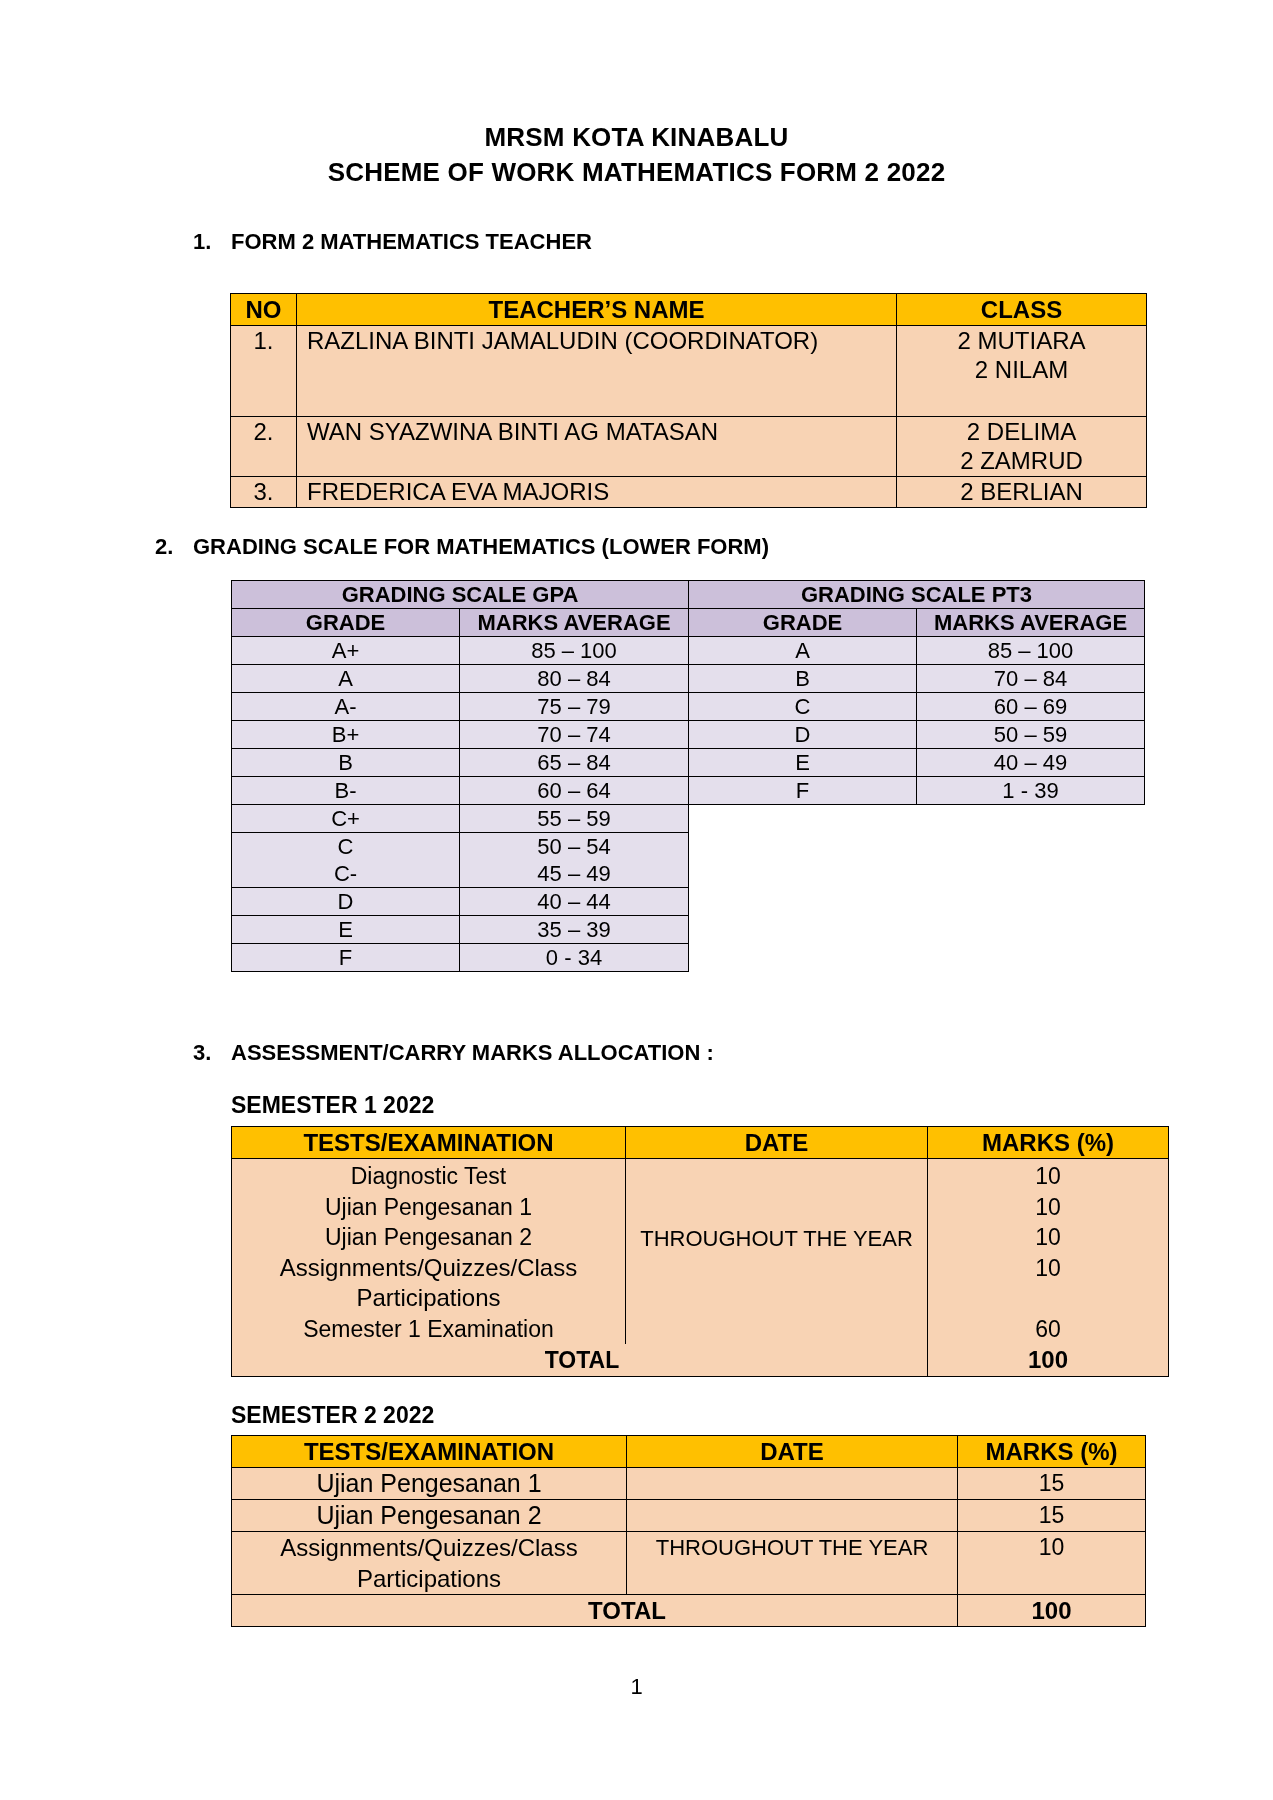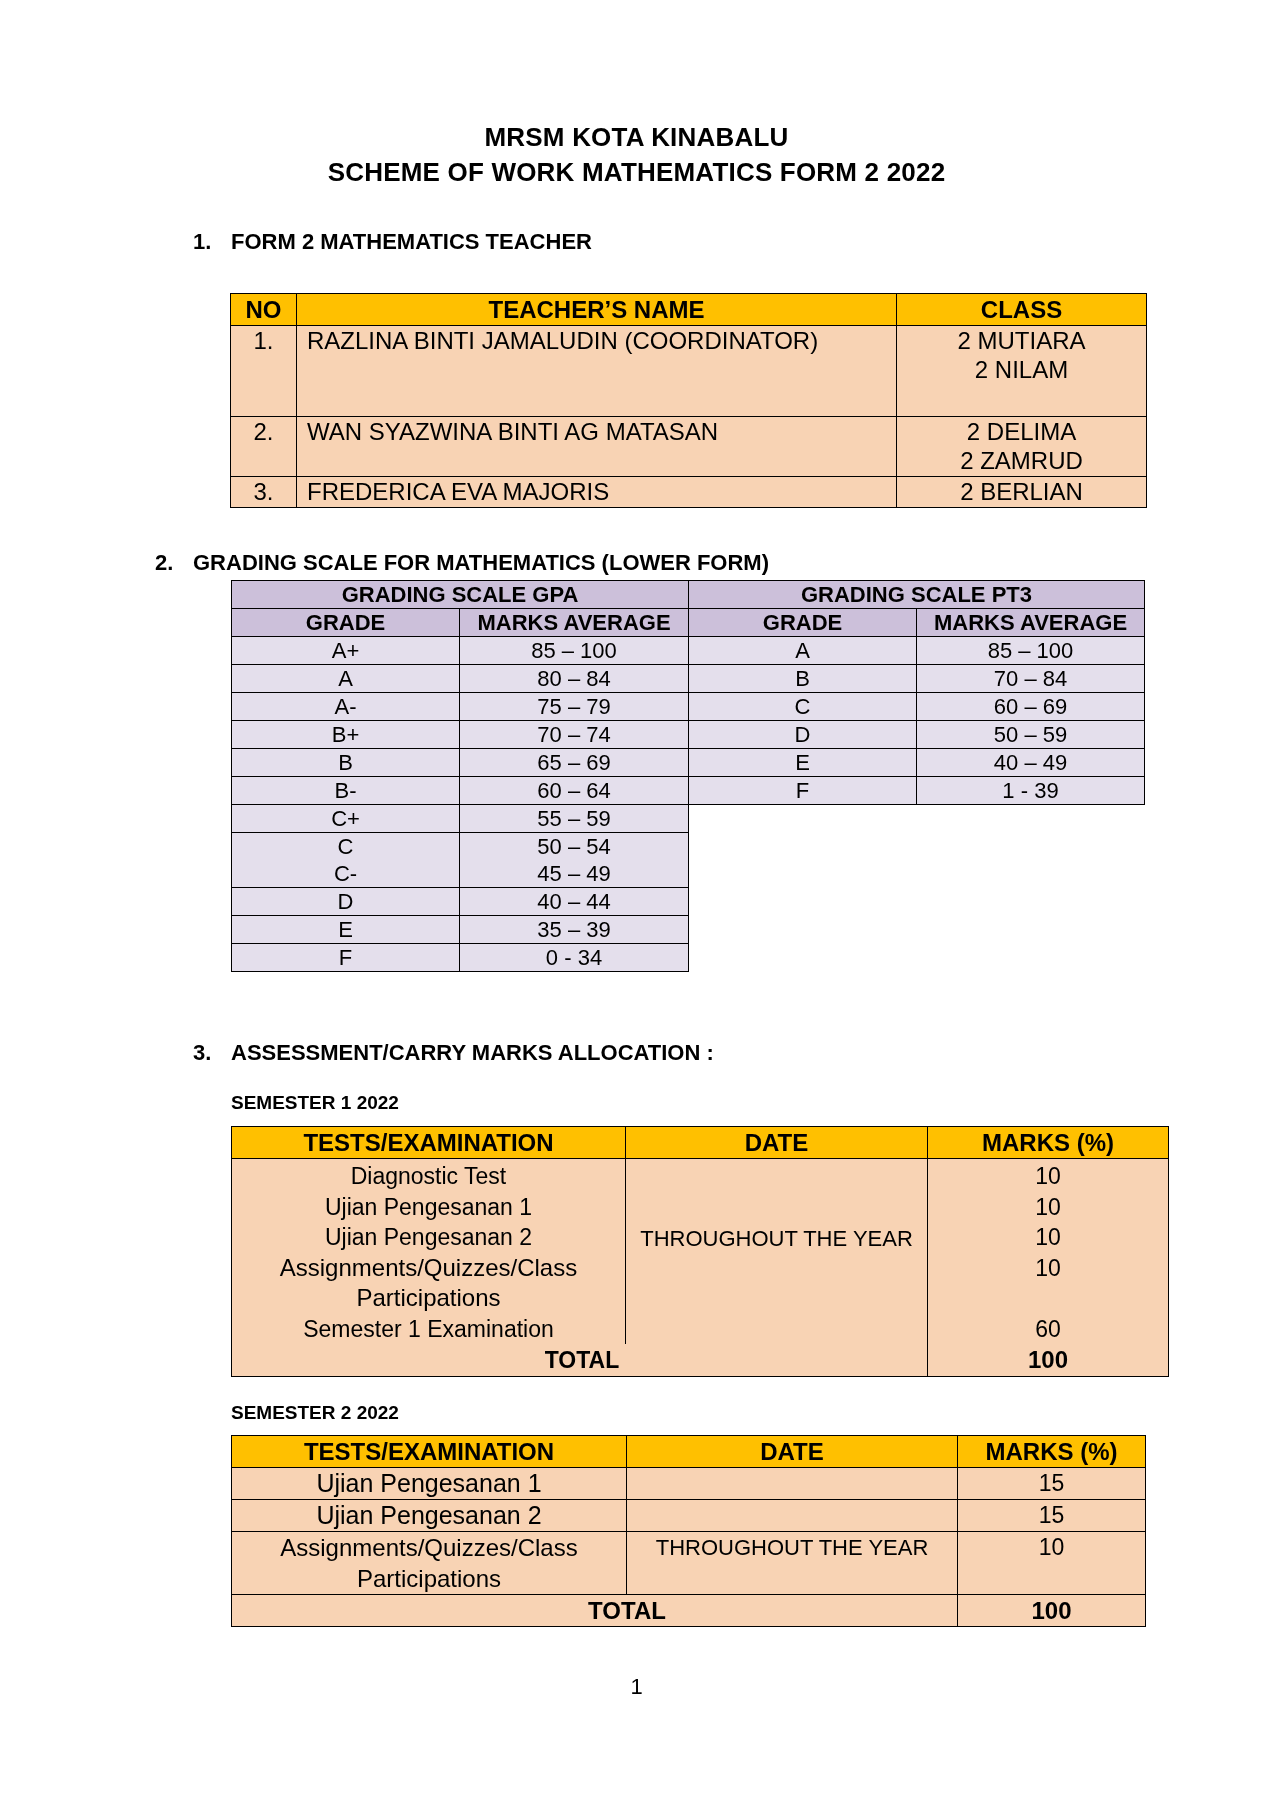--- a/index.html
+++ b/index.html
@@ -4,21 +4,21 @@
 <style>
   html, body { margin: 0; padding: 0; background: #ffffff; }
   body { width: 1273px; height: 1800px; position: relative; overflow: hidden; color: #000; }
   .serif { font-family: Liberation Sans, sans-serif; }
   .sans { font-family: "Liberation Sans", "DejaVu Sans", sans-serif; }
   .abs { position: absolute; }
 
   .title { left: 0; width: 1273px; text-align: center; font-weight: bold; font-size: 26px; letter-spacing: 0.2px; }
   .heading { font-weight: bold; font-size: 22px; white-space: nowrap; }
   .heading .num { display: inline-block; width: 38px; }
-  .sub { font-weight: bold; font-size: 19px; white-space: nowrap; }
+  .sub { font-weight: bold; font-size: 23px; white-space: nowrap; }
 
   table { border-collapse: collapse; table-layout: fixed; }
   td, th { border: 1.5px solid #000; padding: 0; }
 
   
   #teacher-table { left: 230px; top: 293px; width: 916px; font-size: 24px; }
   #teacher-table th { background: #ffc000; font-weight: bold; height: 31px; text-align: center; }
   #teacher-table td { background: #f8d3b4; vertical-align: top; line-height: 29px; }
   #teacher-table td.no { text-align: center; }
   #teacher-table td.name { padding-left: 10px; }
@@ -95,21 +95,21 @@
     <tr style="height:31px;">
       <td class="no">3.</td>
       <td class="name">FREDERICA EVA MAJORIS</td>
       <td class="cls">
         <div>2 BERLIAN</div>
       </td>
     </tr>
   </tbody>
 </table>
 
-<div class="abs heading serif" style="left:155px; top:550px;">
+<div class="abs heading serif" style="left:155px; top:534px;">
   <span class="num">2.</span><span>GRADING SCALE FOR MATHEMATICS (LOWER FORM)</span>
 </div>
 
 <table id="gpa-table" class="abs grade-table sans">
   <colgroup>
       <col style="width:228px">
       <col style="width:229px">
     </colgroup>
   <thead>
     <tr>
@@ -132,21 +132,21 @@
       <tr>
         <td>A-</td>
         <td>75 – 79</td>
       </tr>
       <tr>
         <td>B+</td>
         <td>70 – 74</td>
       </tr>
       <tr>
         <td>B</td>
-        <td>65 – 69</td>
+        <td>65 – 84</td>
       </tr>
       <tr>
         <td>B-</td>
         <td>60 – 64</td>
       </tr>
       <tr>
         <td>C+</td>
         <td>55 – 59</td>
       </tr>
       <tr>

